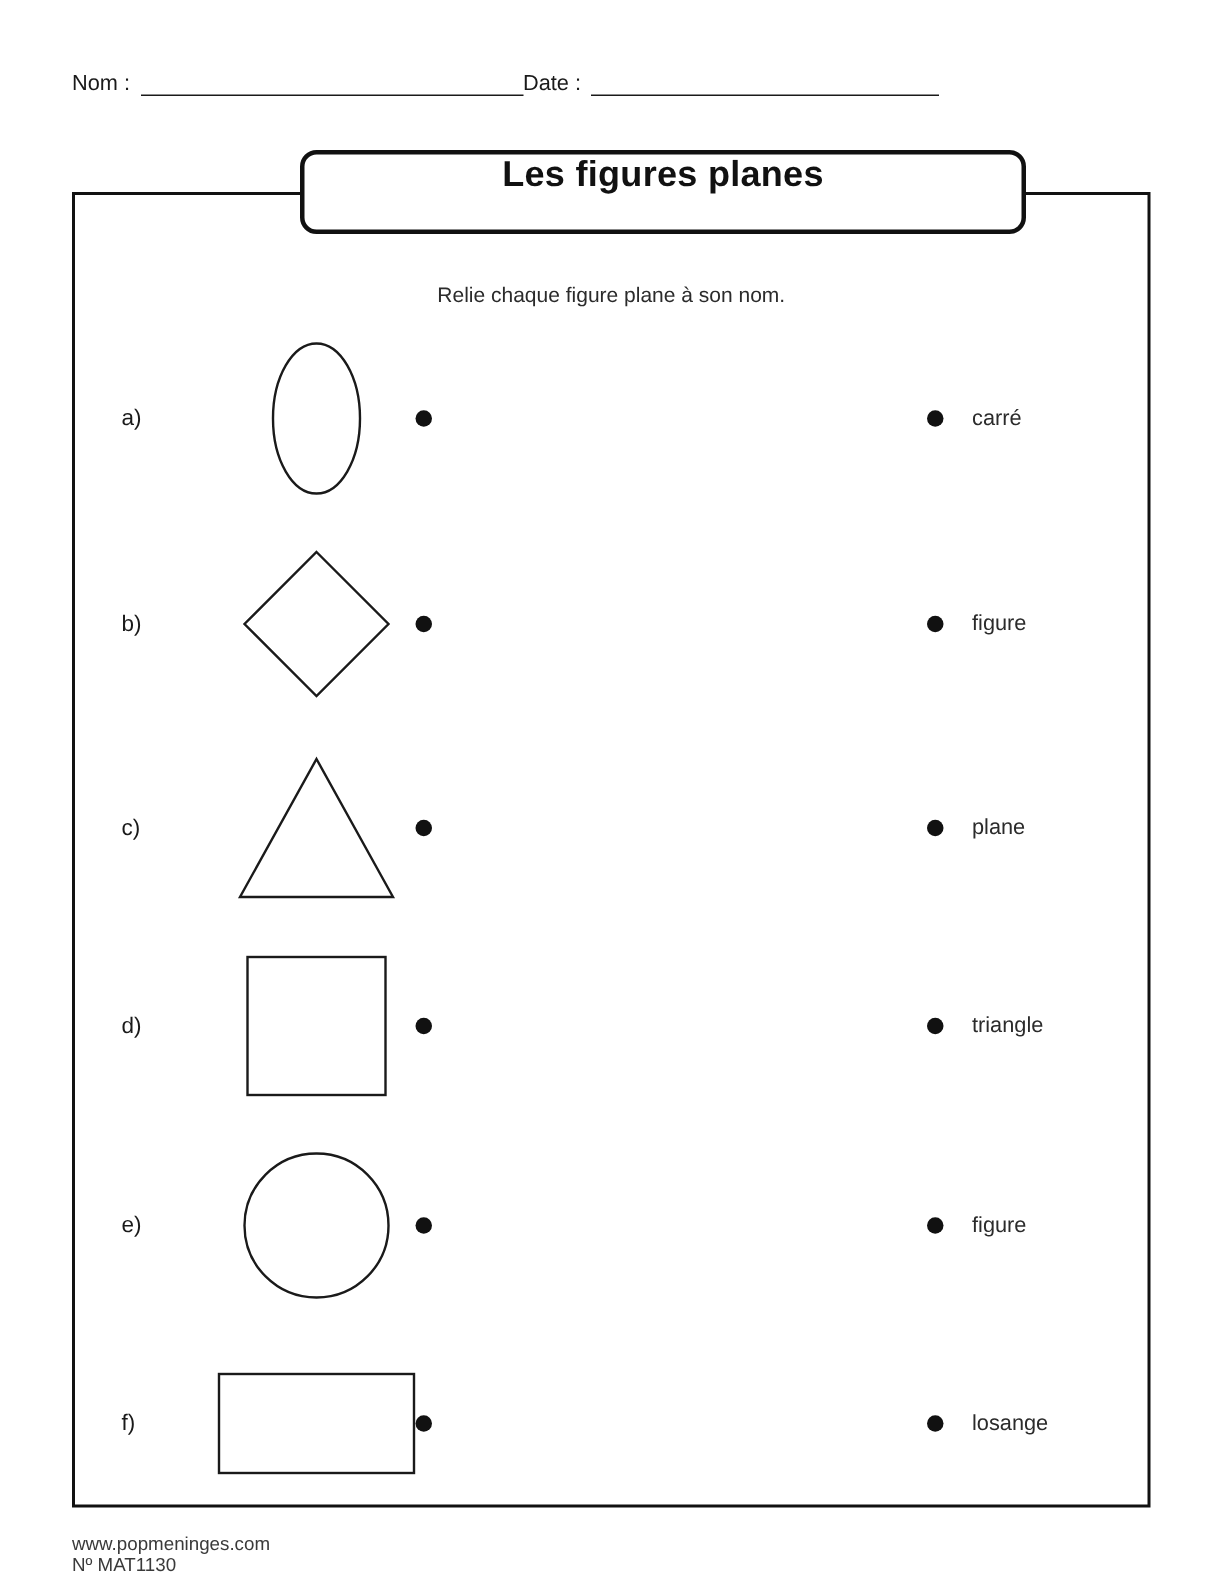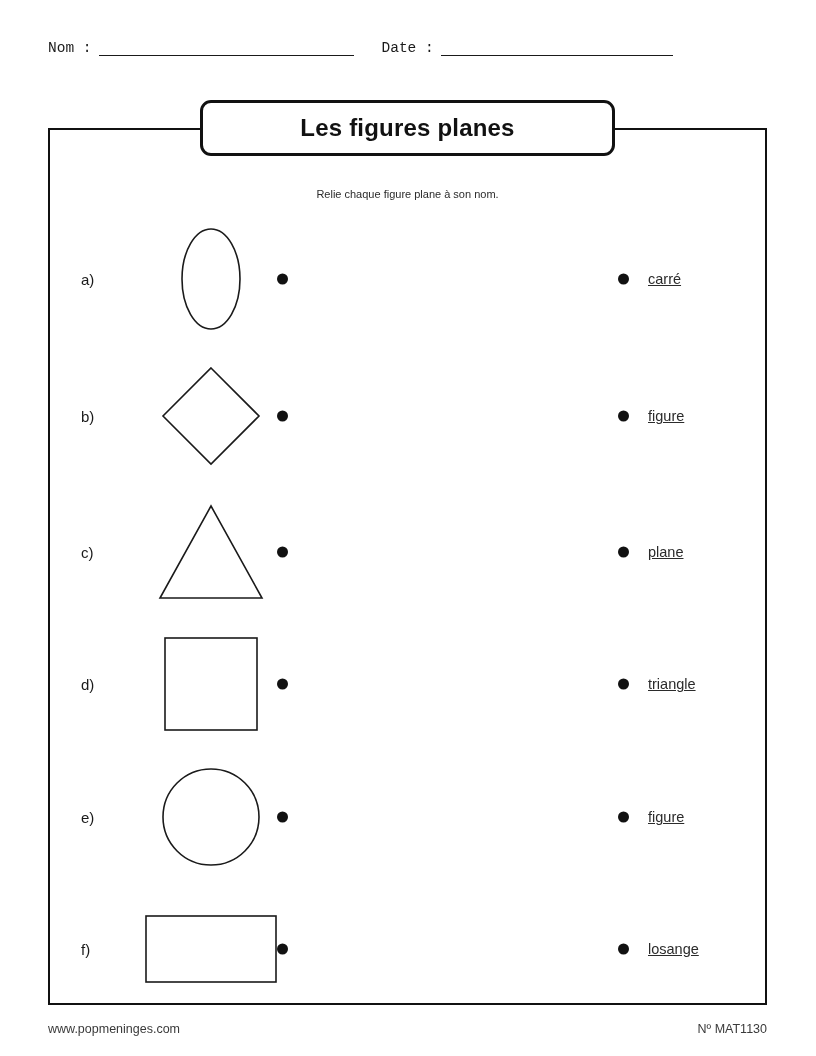--- a/index.html
+++ b/index.html
@@ -17,84 +17,83 @@
   }
 
   
   .header-fields {
     position: absolute;
     left: 48px;
     top: 40px;
     width: 720px;
     height: 32px;
     display: flex;
-    align-items: flex-start;
-    font-family: Liberation Mono, monospace;
+    align-items: center;
   }
   .field {
     display: flex;
     align-items: flex-end;
   }
   .field-label {
     font-size: 14.5px;
     line-height: 16px;
     white-space: nowrap;
     color: #1a1a1a;
   }
   .field-rule {
     border-bottom: 1.4px solid #1a1a1a;
     height: 15px;
     margin-left: 7px;
   }
   .field-nom .field-rule { width: 255px; }
-  .field-date { margin-left: 28px; }
+  .field-date { }
   .field-date .field-rule { width: 232px; }
 
   
   .frame {
     position: absolute;
     left: 48px;
     top: 128px;
     width: 719px;
     height: 877px;
     border: 2.2px solid #111111;
     box-sizing: border-box;
   }
 
   
   .title-box {
     position: absolute;
     left: 200px;
     top: 100px;
-    width: 415px;
+    width: 484px;
     height: 56px;
     box-sizing: border-box;
     border: 3px solid #111111;
     border-radius: 11px;
     background: #ffffff;
     display: flex;
-    align-items: center;
+    align-items: flex-start;
     justify-content: center;
     z-index: 5;
   }
   .title-text {
     font-size: 24px;
     font-weight: bold;
     letter-spacing: 0.2px;
     color: #111111;
   }
 
   
   .instruction {
     position: absolute;
     left: 48px;
     top: 188px;
     width: 719px;
     text-align: center;
-    font-size: 11px;
+    font-size: 14px;
     color: #2b2b2b;
   }
 
   
   .rows {
     position: absolute;
     left: 48px;
     top: 218px;
     width: 719px;
     height: 760px;
@@ -144,21 +143,20 @@
     background: #111111;
   }
   .name-label {
     position: absolute;
     left: 600px;
     top: 50%;
     transform: translateY(-50%);
     font-size: 14.5px;
     color: #2b2b2b;
     white-space: nowrap;
-    text-decoration: underline;
   }
 
   
   .shape-svg { display: block; }
   .shape-svg .stroke {
     fill: none;
     stroke: #1a1a1a;
     stroke-width: 1.6;
   }
 
@@ -166,20 +164,21 @@
   .footer {
     position: absolute;
     left: 48px;
     top: 1022px;
     width: 719px;
     display: flex;
     justify-content: space-between;
     align-items: baseline;
     font-size: 12.5px;
     color: #3a3a3a;
+    flex-direction: column;
   }
 </style>
 </head>
 <body>
 
 <div class="header-fields">
   <div class="field field-nom">
     <span class="field-label">Nom :</span>
     <span class="field-rule"></span>
   </div>

